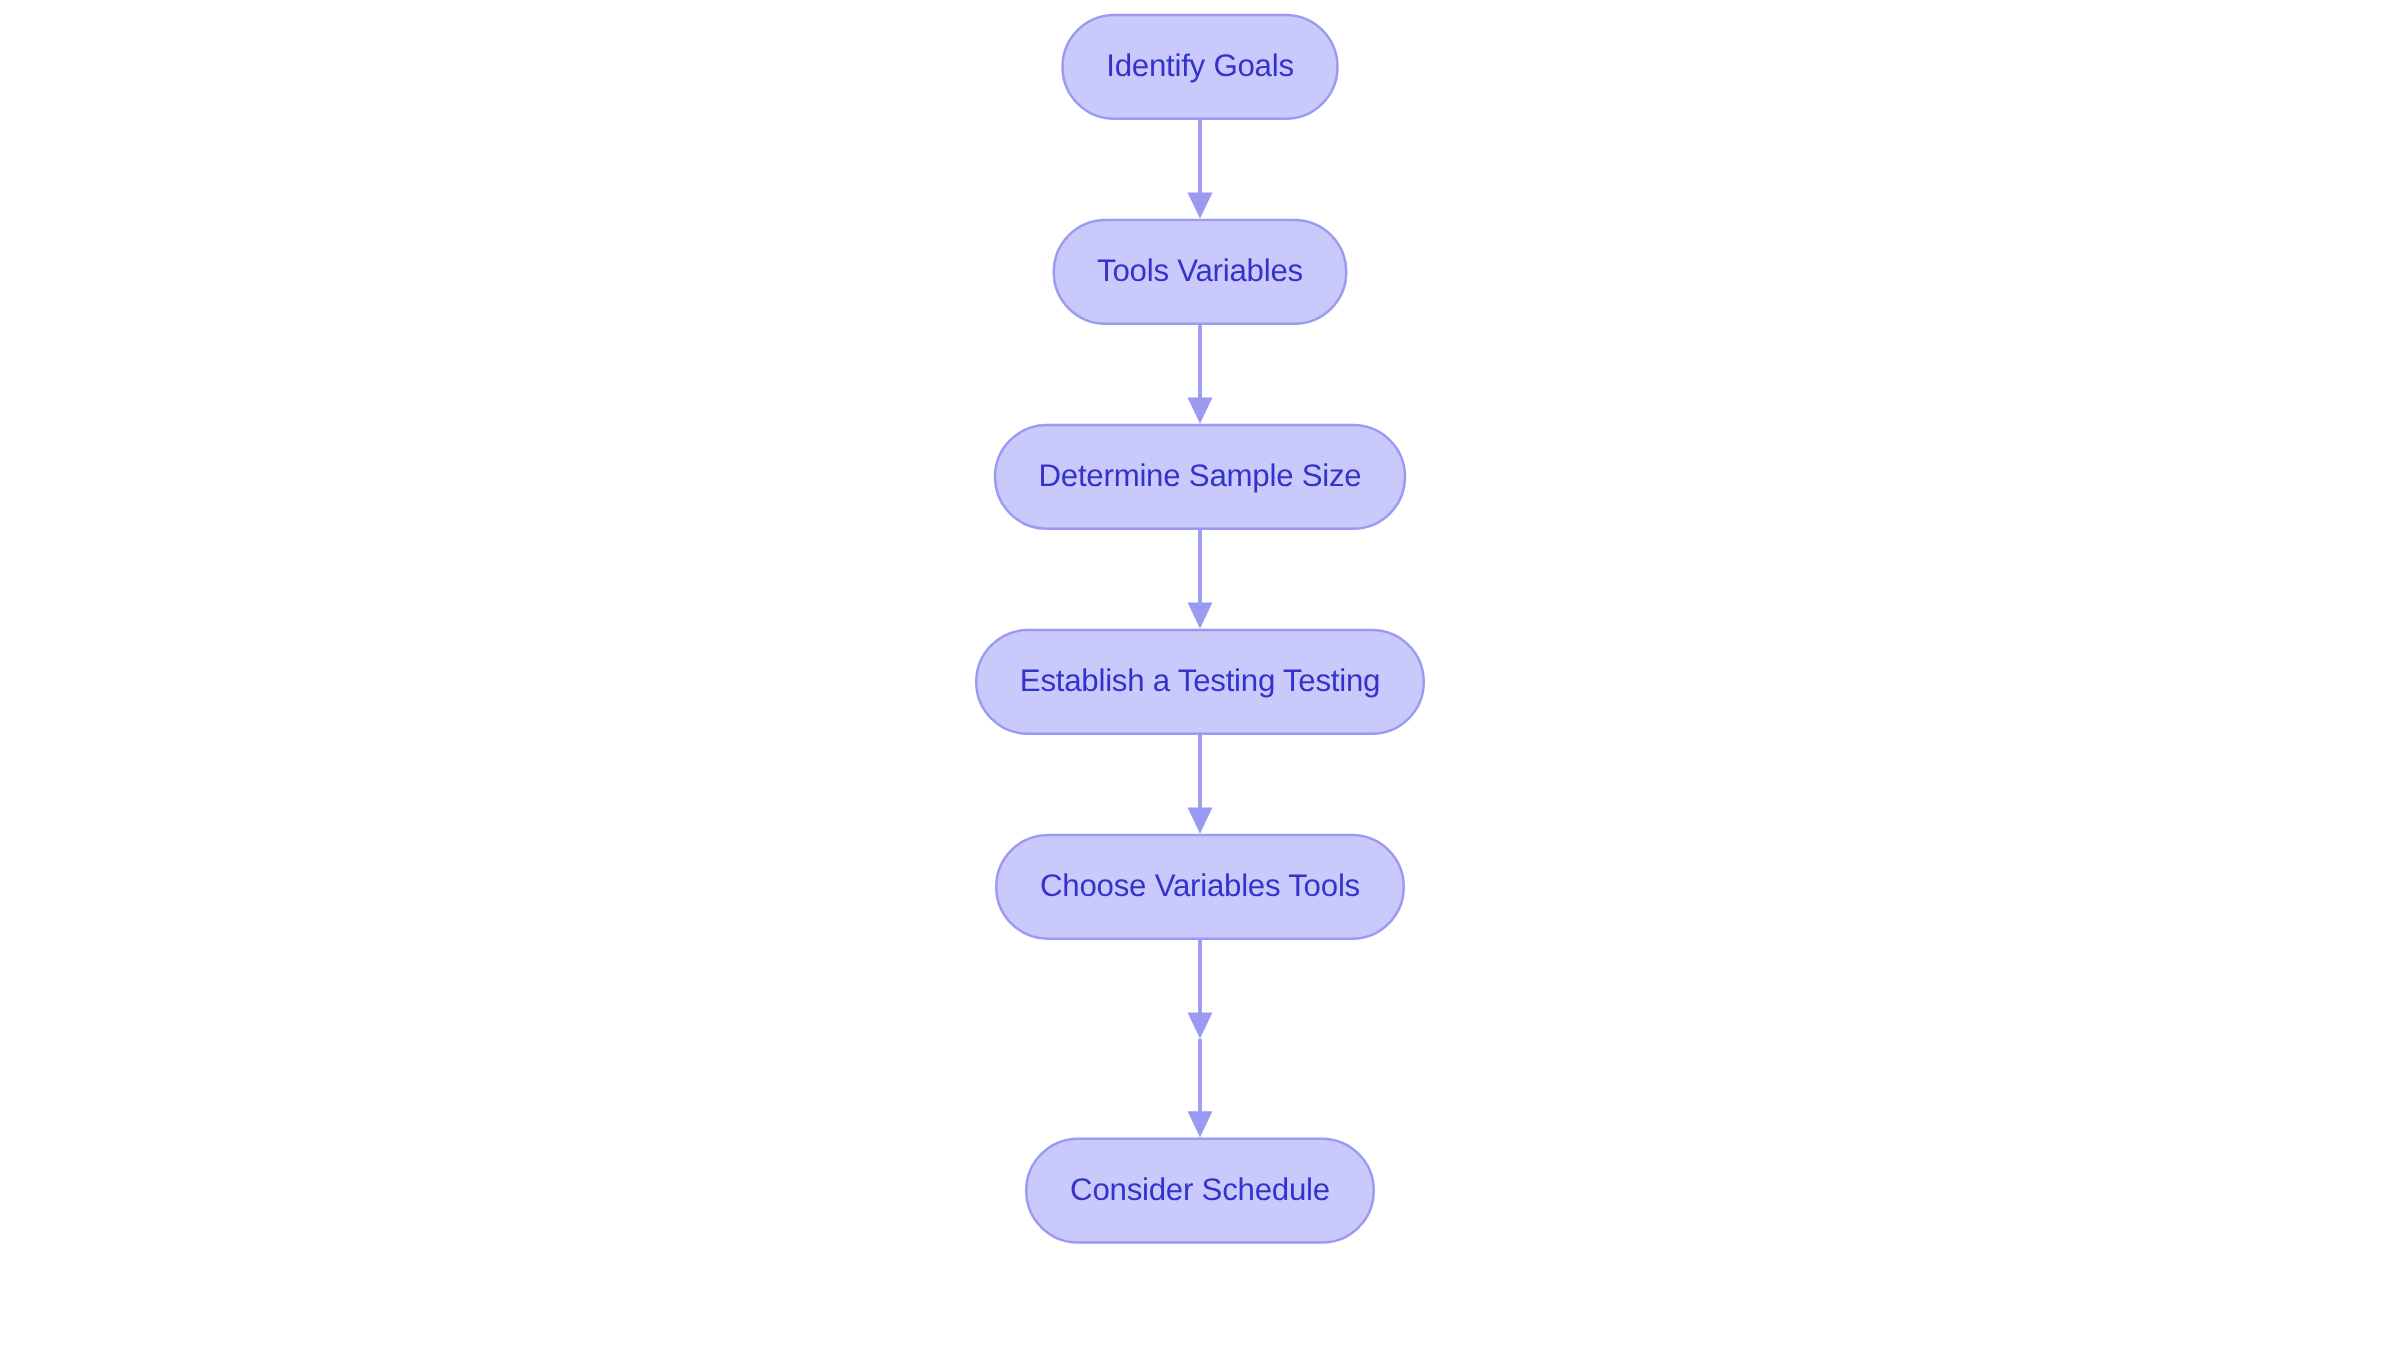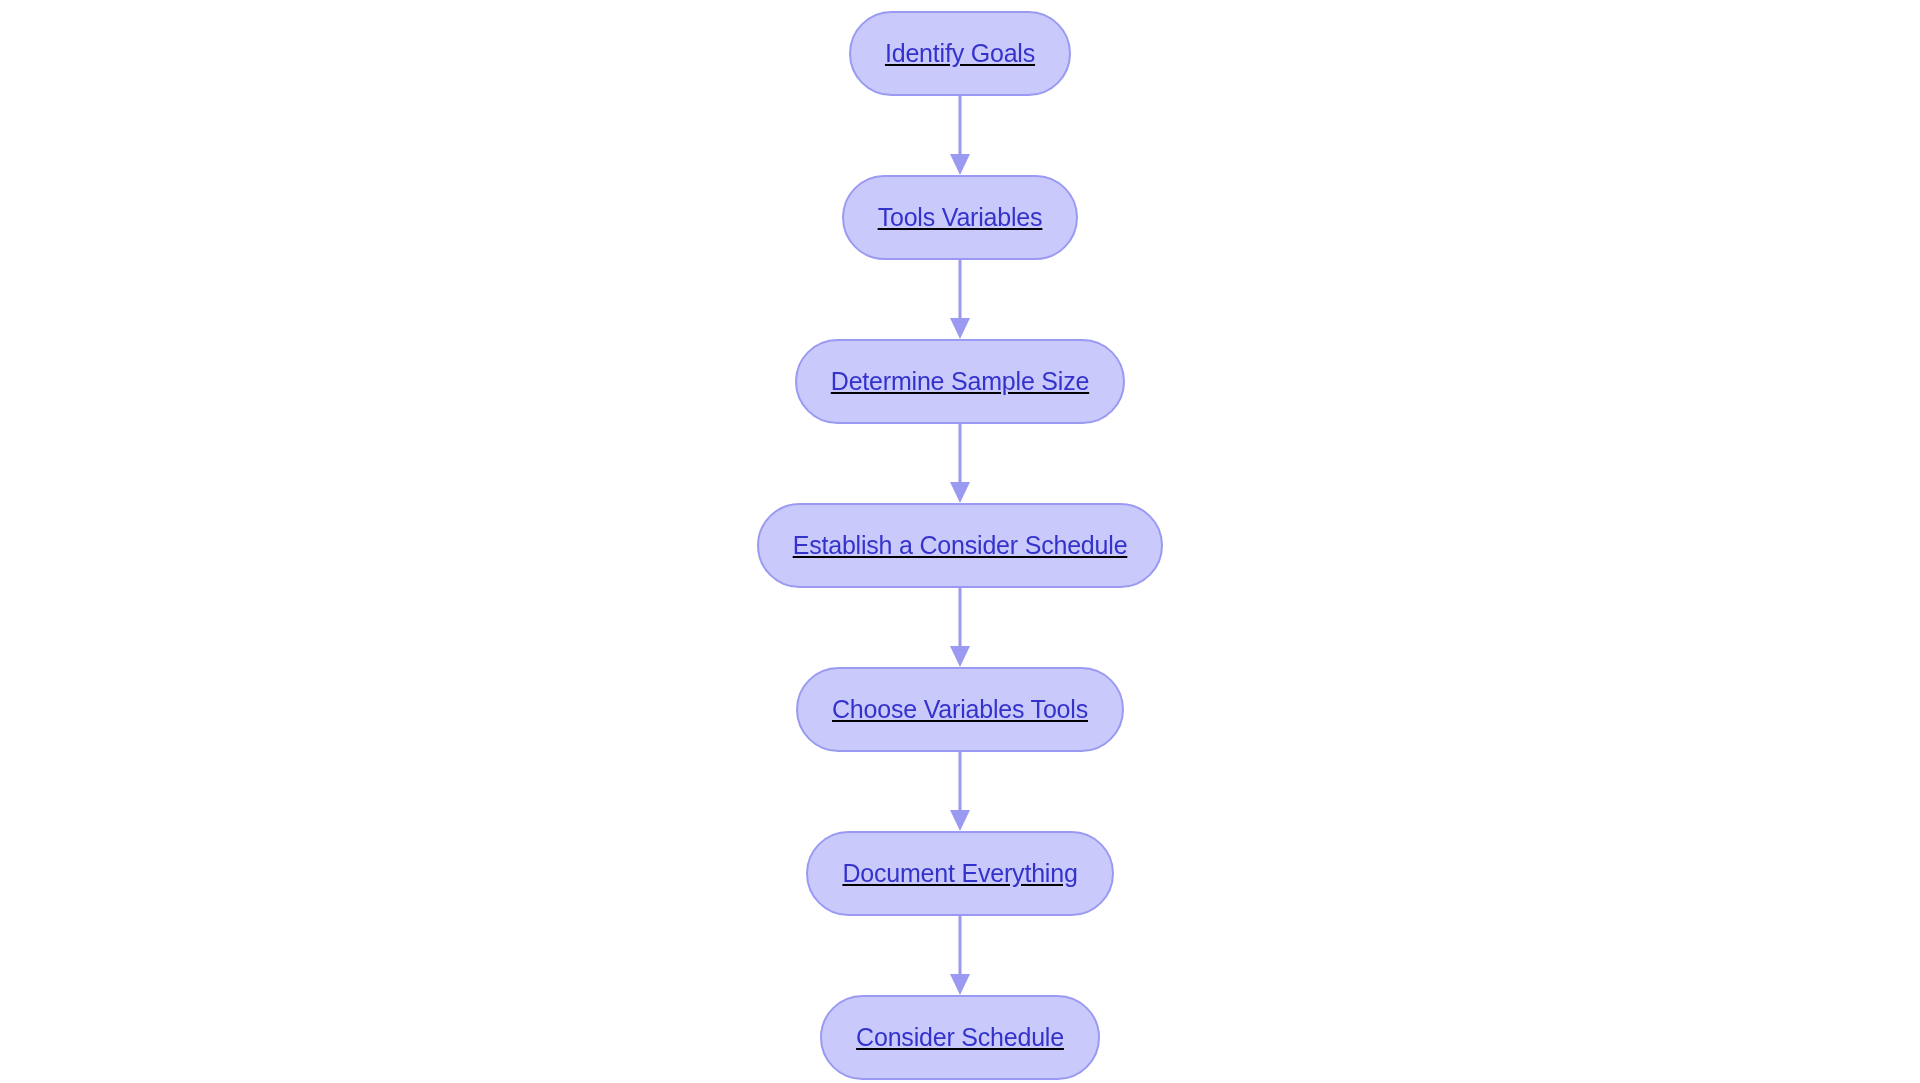--- a/index.html
+++ b/index.html
@@ -24,21 +24,20 @@
 
   .flow-column {
     position: absolute;
     left: 0;
     top: 0;
     width: 1920px;
     height: 1083px;
     display: flex;
     flex-direction: column;
     align-items: center;
-    text-decoration: underline;
   }
 
   .node {
     box-sizing: border-box;
     height: 85px;
     background: #c9c9fc;
     border: 2px solid #9a9af2;
     border-radius: 43px;
     display: flex;
     align-items: center;
@@ -121,40 +120,37 @@
     <div class="node">
       <span class="node-label">Determine Sample Size</span>
     </div>
 
     <div class="connector">
       <div class="connector-line"></div>
       <div class="connector-head"></div>
     </div>
 
     <div class="node">
-      <span class="node-label">Establish a Consider Schedule</span>
+      <span class="node-label">Establish a Testing Testing</span>
     </div>
 
     <div class="connector">
       <div class="connector-line"></div>
       <div class="connector-head"></div>
     </div>
 
     <div class="node">
       <span class="node-label">Choose Variables Tools</span>
     </div>
 
     <div class="connector">
       <div class="connector-line"></div>
       <div class="connector-head"></div>
     </div>
 
-    <div class="node">
-      <span class="node-label">Document Everything</span>
-    </div>
 
     <div class="connector">
       <div class="connector-line"></div>
       <div class="connector-head"></div>
     </div>
 
     <div class="node">
       <span class="node-label">Consider Schedule</span>
     </div>
 

